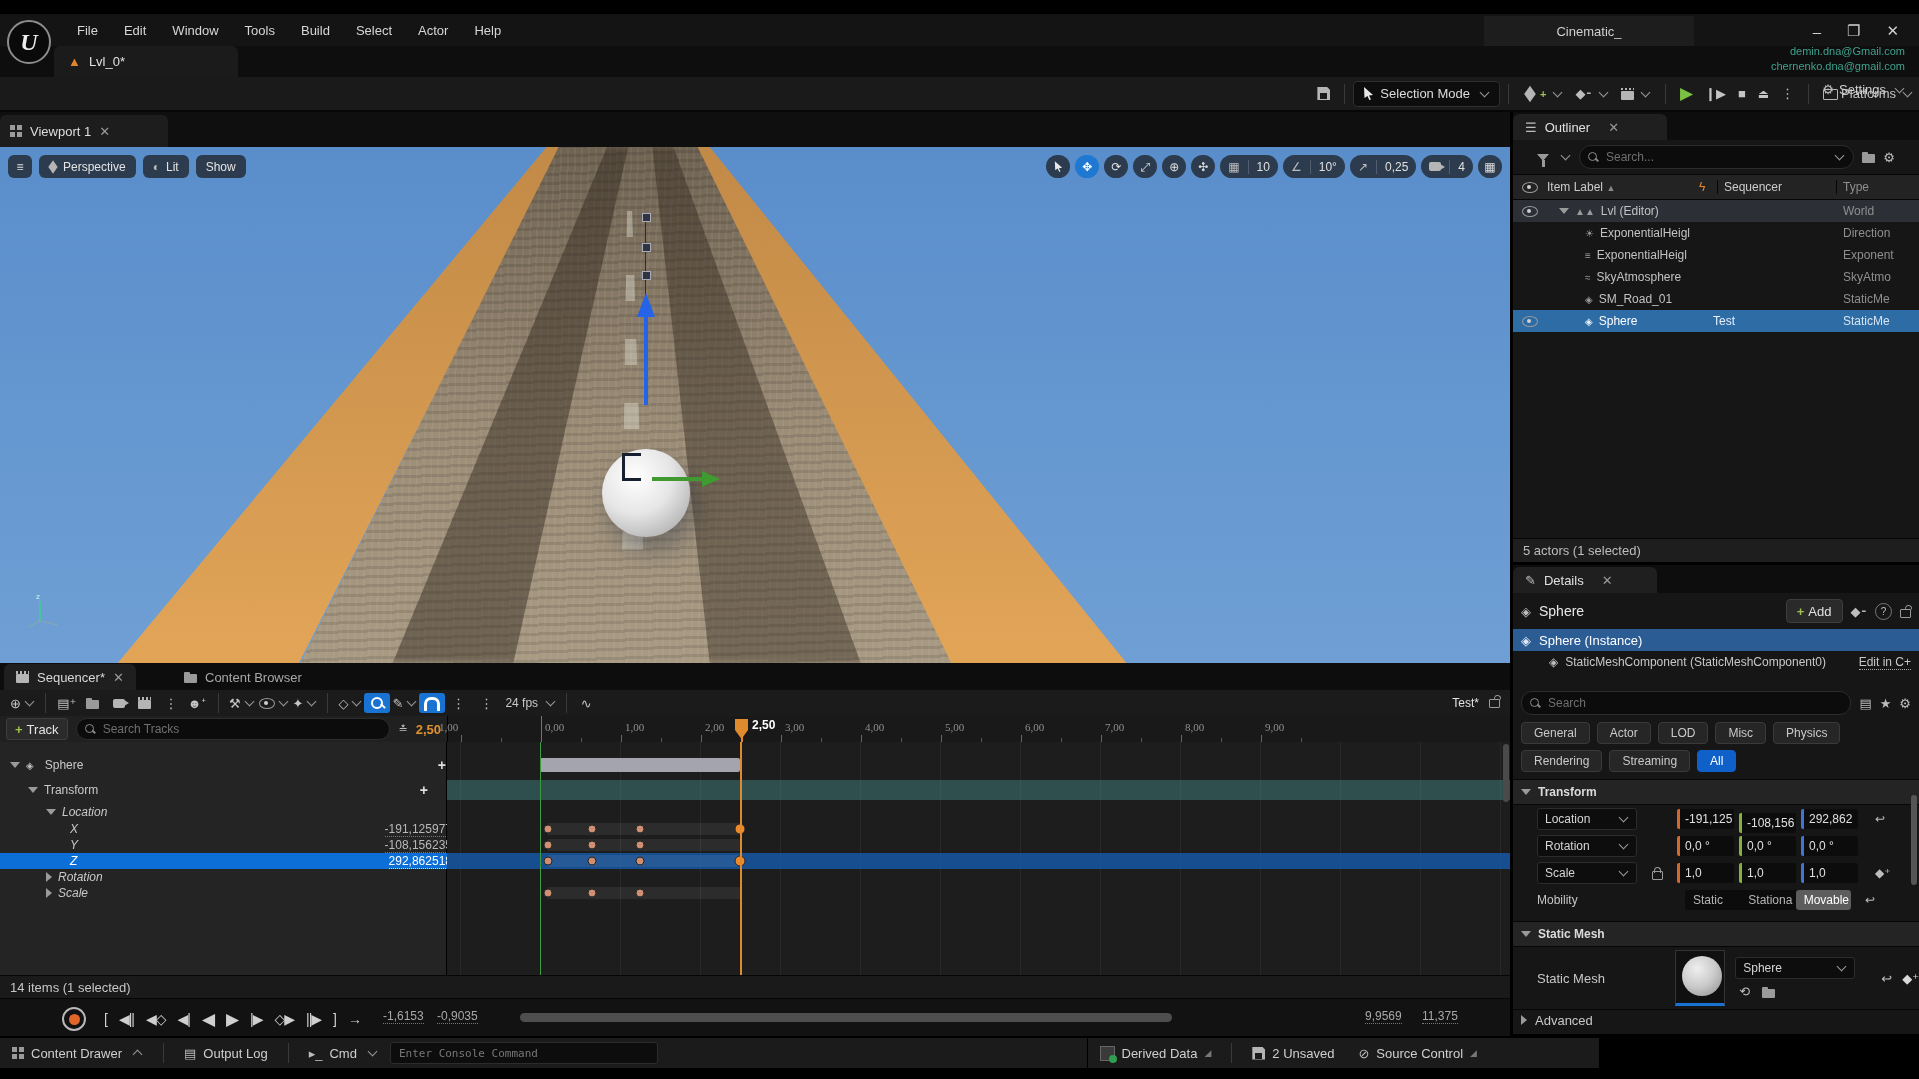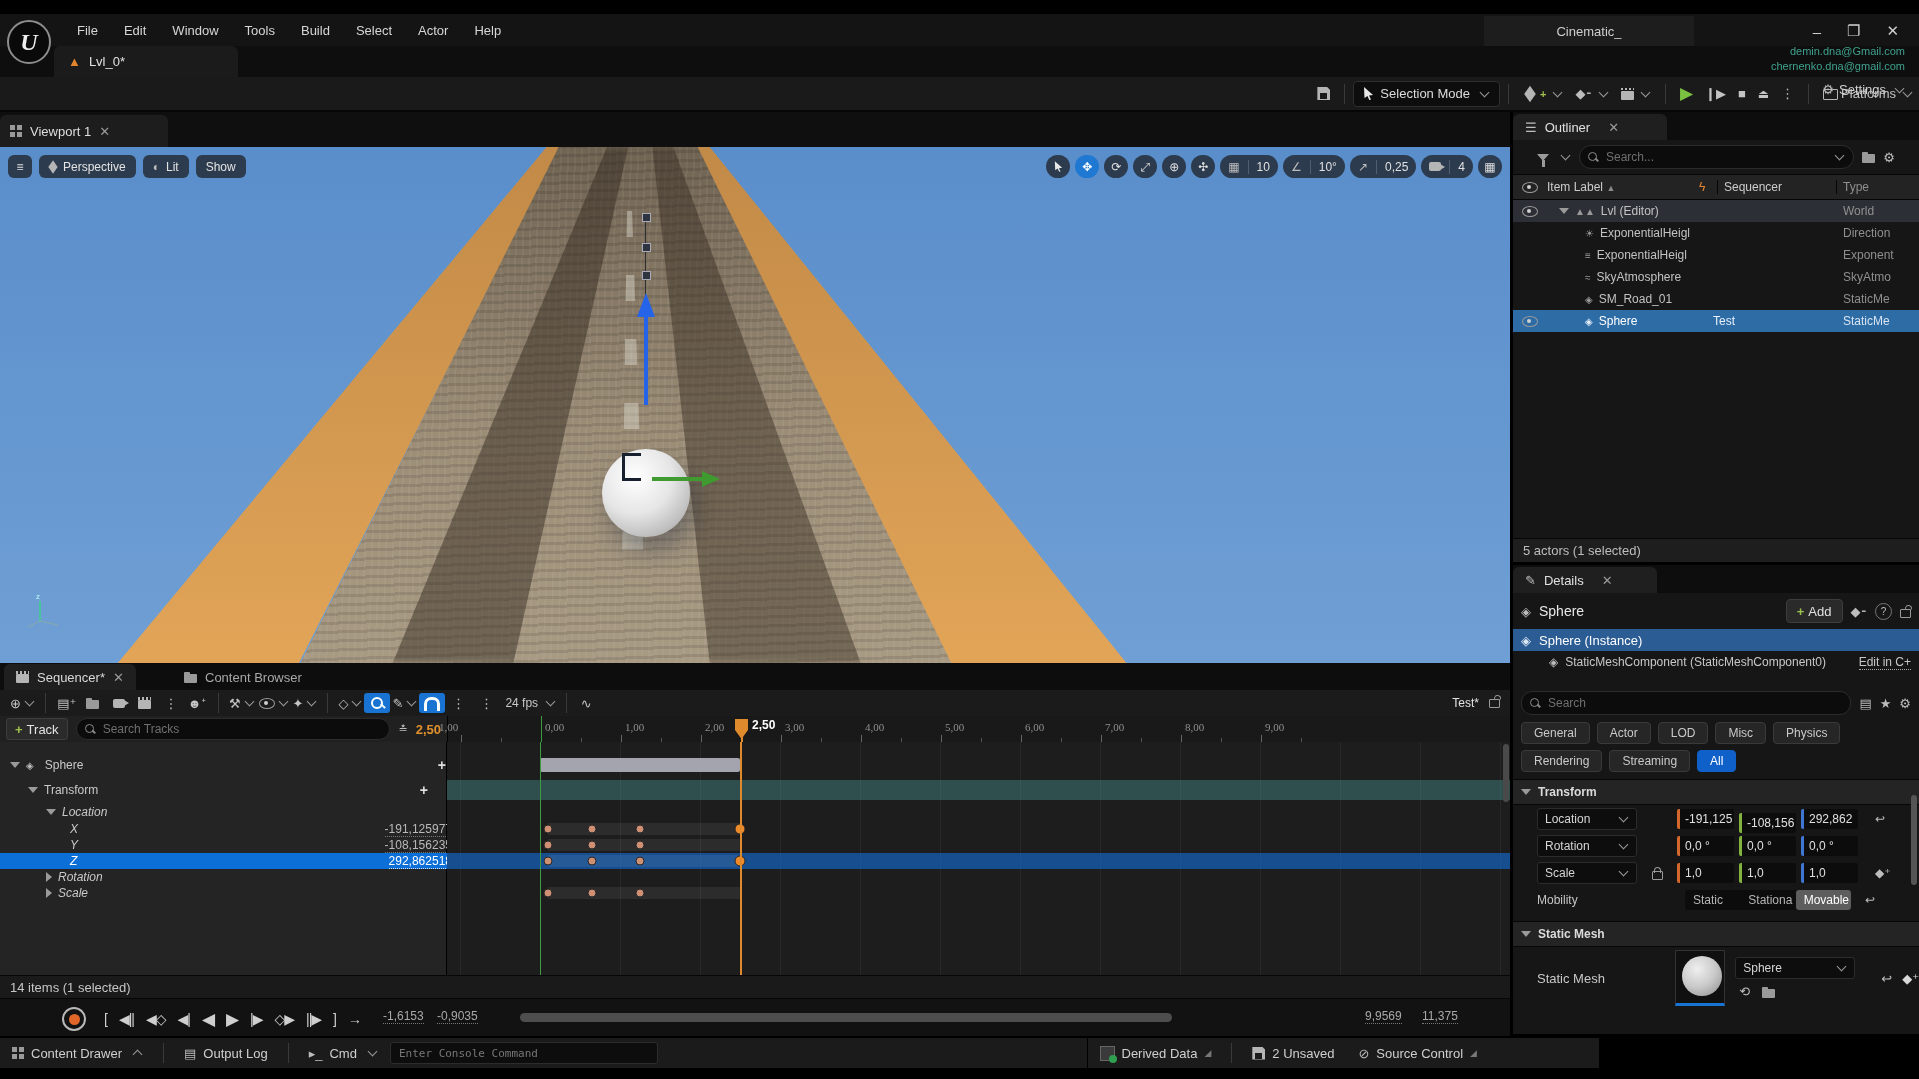--- a/index.html
+++ b/index.html
@@ -546,20 +546,24 @@
             <span class="chev"></span>
           </span>
         <span class="row" style="gap:12px;padding-left:4px">
           <span class="glyph">⟲</span>
           <span class="mi i-folder"></span>
         </span>
       </span>
       <span class="glyph" style="margin-left:26px">↩</span>
       <span class="glyph" style="margin-left:10px;color:#d9d9d9">◆⁺</span>
     </div>
+    <div class="row" style="height:20px;padding-left:8px;gap:8px;border-top:1px solid #060606">
+      <span class="caret r"></span>
+      <span>Advanced</span>
+    </div>
     <div class="abs" style="right:2px;top:230px;width:6px;height:90px;background:#555;border-radius:3px"></div>
   </div>
 
   <div id="sequencer" class="abs">
     <div id="seq-tabs">
       <div class="seq-tab" style="left:4px;background:#1f1f1f">
         <span class="mi i-clap"></span>
         <span>Sequencer*</span>
         <span style="color:#9a9a9a">✕</span>
       </div>

